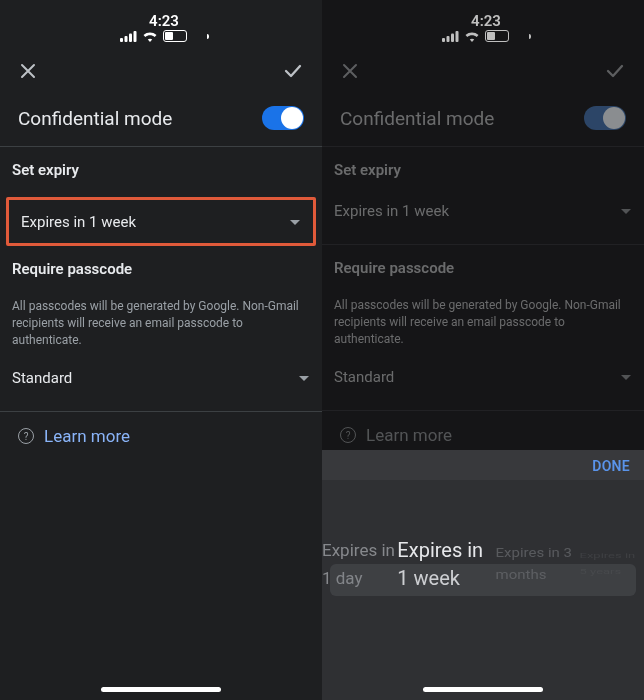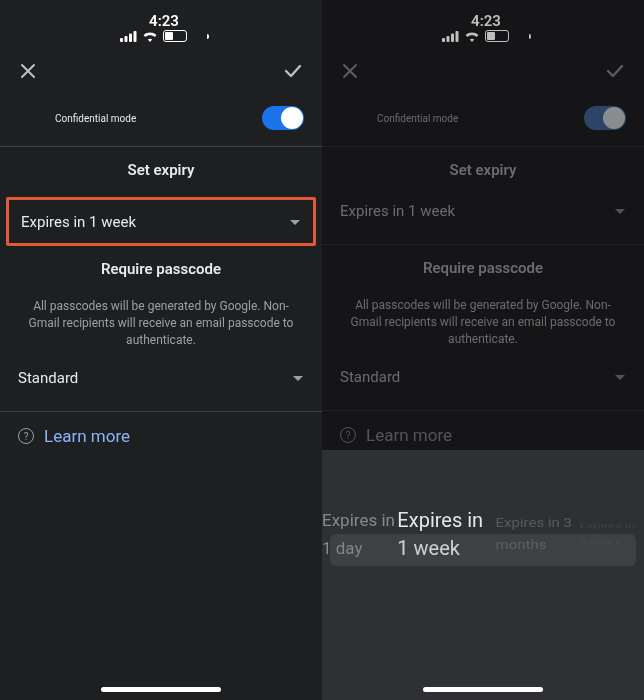--- a/index.html
+++ b/index.html
@@ -85,21 +85,21 @@
   .icon-btn { color: #9aa0a6; display: flex; }
   .icon-btn svg { display: block; }
 
   
   .mode-row {
     display: flex;
     justify-content: space-between;
     align-items: center;
     padding: 10px 18px 16px 18px;
   }
-  .mode-label { font-size: 10px; color: #e8eaed; margin-left: 37px; }
+  .mode-label { font-size: 19px; color: #e8eaed; }
   .toggle {
     width: 42px;
     height: 24px;
     border-radius: 14px;
     position: relative;
   }
   .toggle.on { background: #1a73e8; }
   .toggle.on.dim { background: #3b5d8a; }
   .toggle-knob {
     position: absolute;
@@ -107,21 +107,21 @@
     border-radius: 50%;
     background: #fff;
     top: 1px;
     right: 1px;
   }
   .toggle.dim .toggle-knob { background: #b9bdc1; }
 
   .divider { height: 1px; background: #3c4043; width: 100%; }
   .divider.faint { background: #2c2d30; }
 
-  .section { padding: 14px 18px; text-align: center; }
+  .section { padding: 14px 12px; }
   .section-title {
     font-size: 15px;
     font-weight: 600;
     color: #e8eaed;
     margin-bottom: 12px;
   }
   .right .section-title, .right .mode-label, .right .section-desc, .right .dropdown-value { color: #8e8f91; }
 
   .dropdown {
     display: flex;
@@ -409,20 +409,23 @@
   <div class="divider faint"></div>
 
   <div class="learn-row">
     <span class="qmark" style="border-color:#6d6f72;color:#6d6f72">?</span>
     <span class="learn-link">Learn more</span>
   </div>
 
   <div class="dim-overlay"></div>
 
   <div class="sheet">
+    <div class="sheet-toolbar">
+      <span class="done-btn">DONE</span>
+    </div>
     <div class="picker">
       <div class="picker-selection"></div>
       <div class="picker-list">
         <div class="picker-item near">Expires in 1 day</div>
         <div class="picker-item sel">Expires in 1 week</div>
         <div class="picker-item far">Expires in 3 months</div>
         <div class="picker-item vfar">Expires in 5 years</div>
       </div>
     </div>
   </div>

